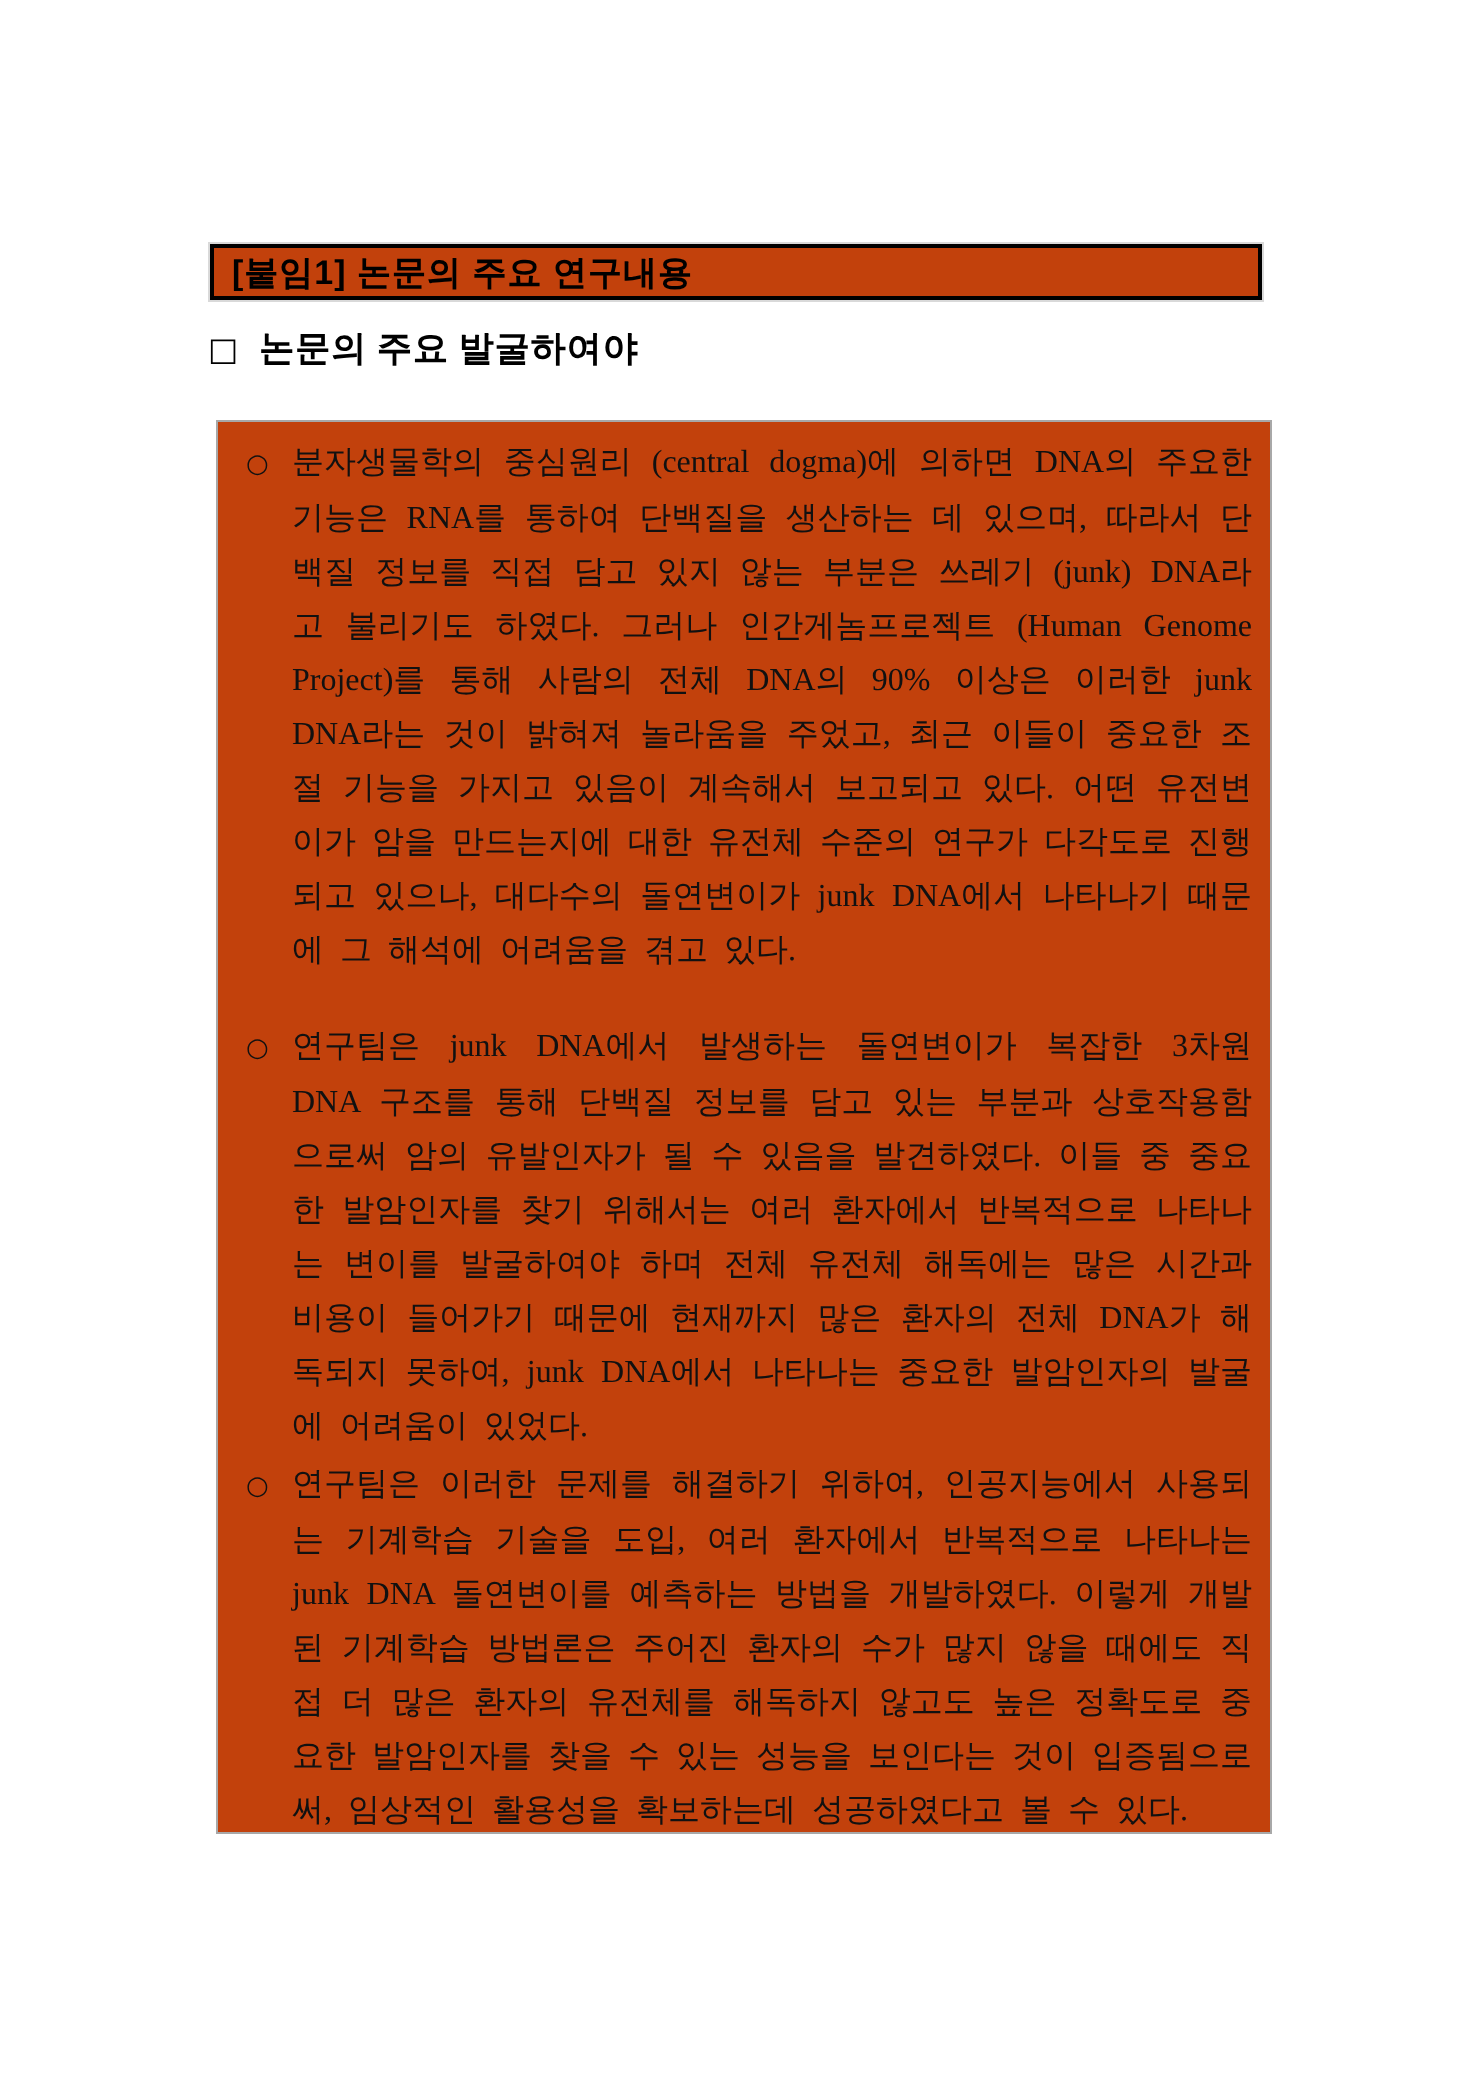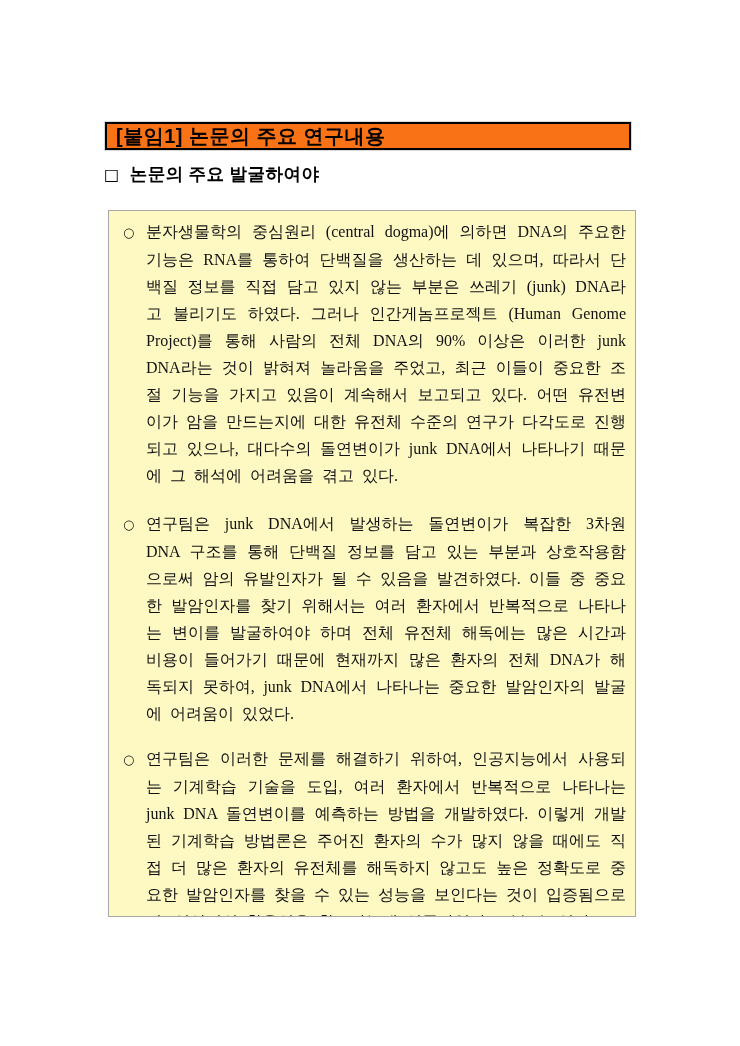--- a/index.html
+++ b/index.html
@@ -18,29 +18,29 @@
     background: #ffffff;
     overflow: hidden;
   }
   .banner {
     position: absolute;
     left: 105px;
     top: 122px;
     width: 526px;
     height: 28px;
     box-sizing: border-box;
-    background: #f97316;
+    background: #c2410c;
     border: 2px solid #000000;
     box-shadow: 0 0 0 1px #d9d9d9;
     display: flex;
     align-items: center;
     padding-left: 9px;
     font-family: "Liberation Sans", "DejaVu Sans", sans-serif;
     font-weight: bold;
-    font-size: 20px;
+    font-size: 17px;
     color: #000000;
     letter-spacing: 0.5px;
     white-space: nowrap;
   }
   .heading {
     position: absolute;
     left: 104px;
     top: 162px;
     display: flex;
     align-items: center;
@@ -60,21 +60,21 @@
     top: 1px;
   }
   .content-box {
     position: absolute;
     left: 108px;
     top: 210px;
     width: 528px;
     height: 707px;
     box-sizing: border-box;
     border: 1px solid #a8a8a8;
-    background: #fef9c3;
+    background: #c2410c;
     padding: 7px 9px 0 14px;
     overflow: hidden;
   }
   .para {
     font-family: "Liberation Serif", "DejaVu Serif", serif;
     font-size: 16px;
     line-height: 27px;
     color: #111111;
     text-align: justify;
     word-spacing: 4px;
@@ -83,21 +83,21 @@
   }
   .para .bullet {
     display: inline-block;
     width: 23px;
     margin-left: -23px;
     font-family: "DejaVu Sans", sans-serif;
     font-size: 13px;
     vertical-align: baseline;
   }
   .para.gap-after { margin-bottom: 21px; }
-  .para.small-gap-after { margin-bottom: 18px; }
+  .para.small-gap-after { margin-bottom: 2px; }
 </style>
 </head>
 <body>
 
 <div class="page">
 
   <div class="banner">
     <span>[붙임1] 논문의 주요 연구내용</span>
   </div>
 

